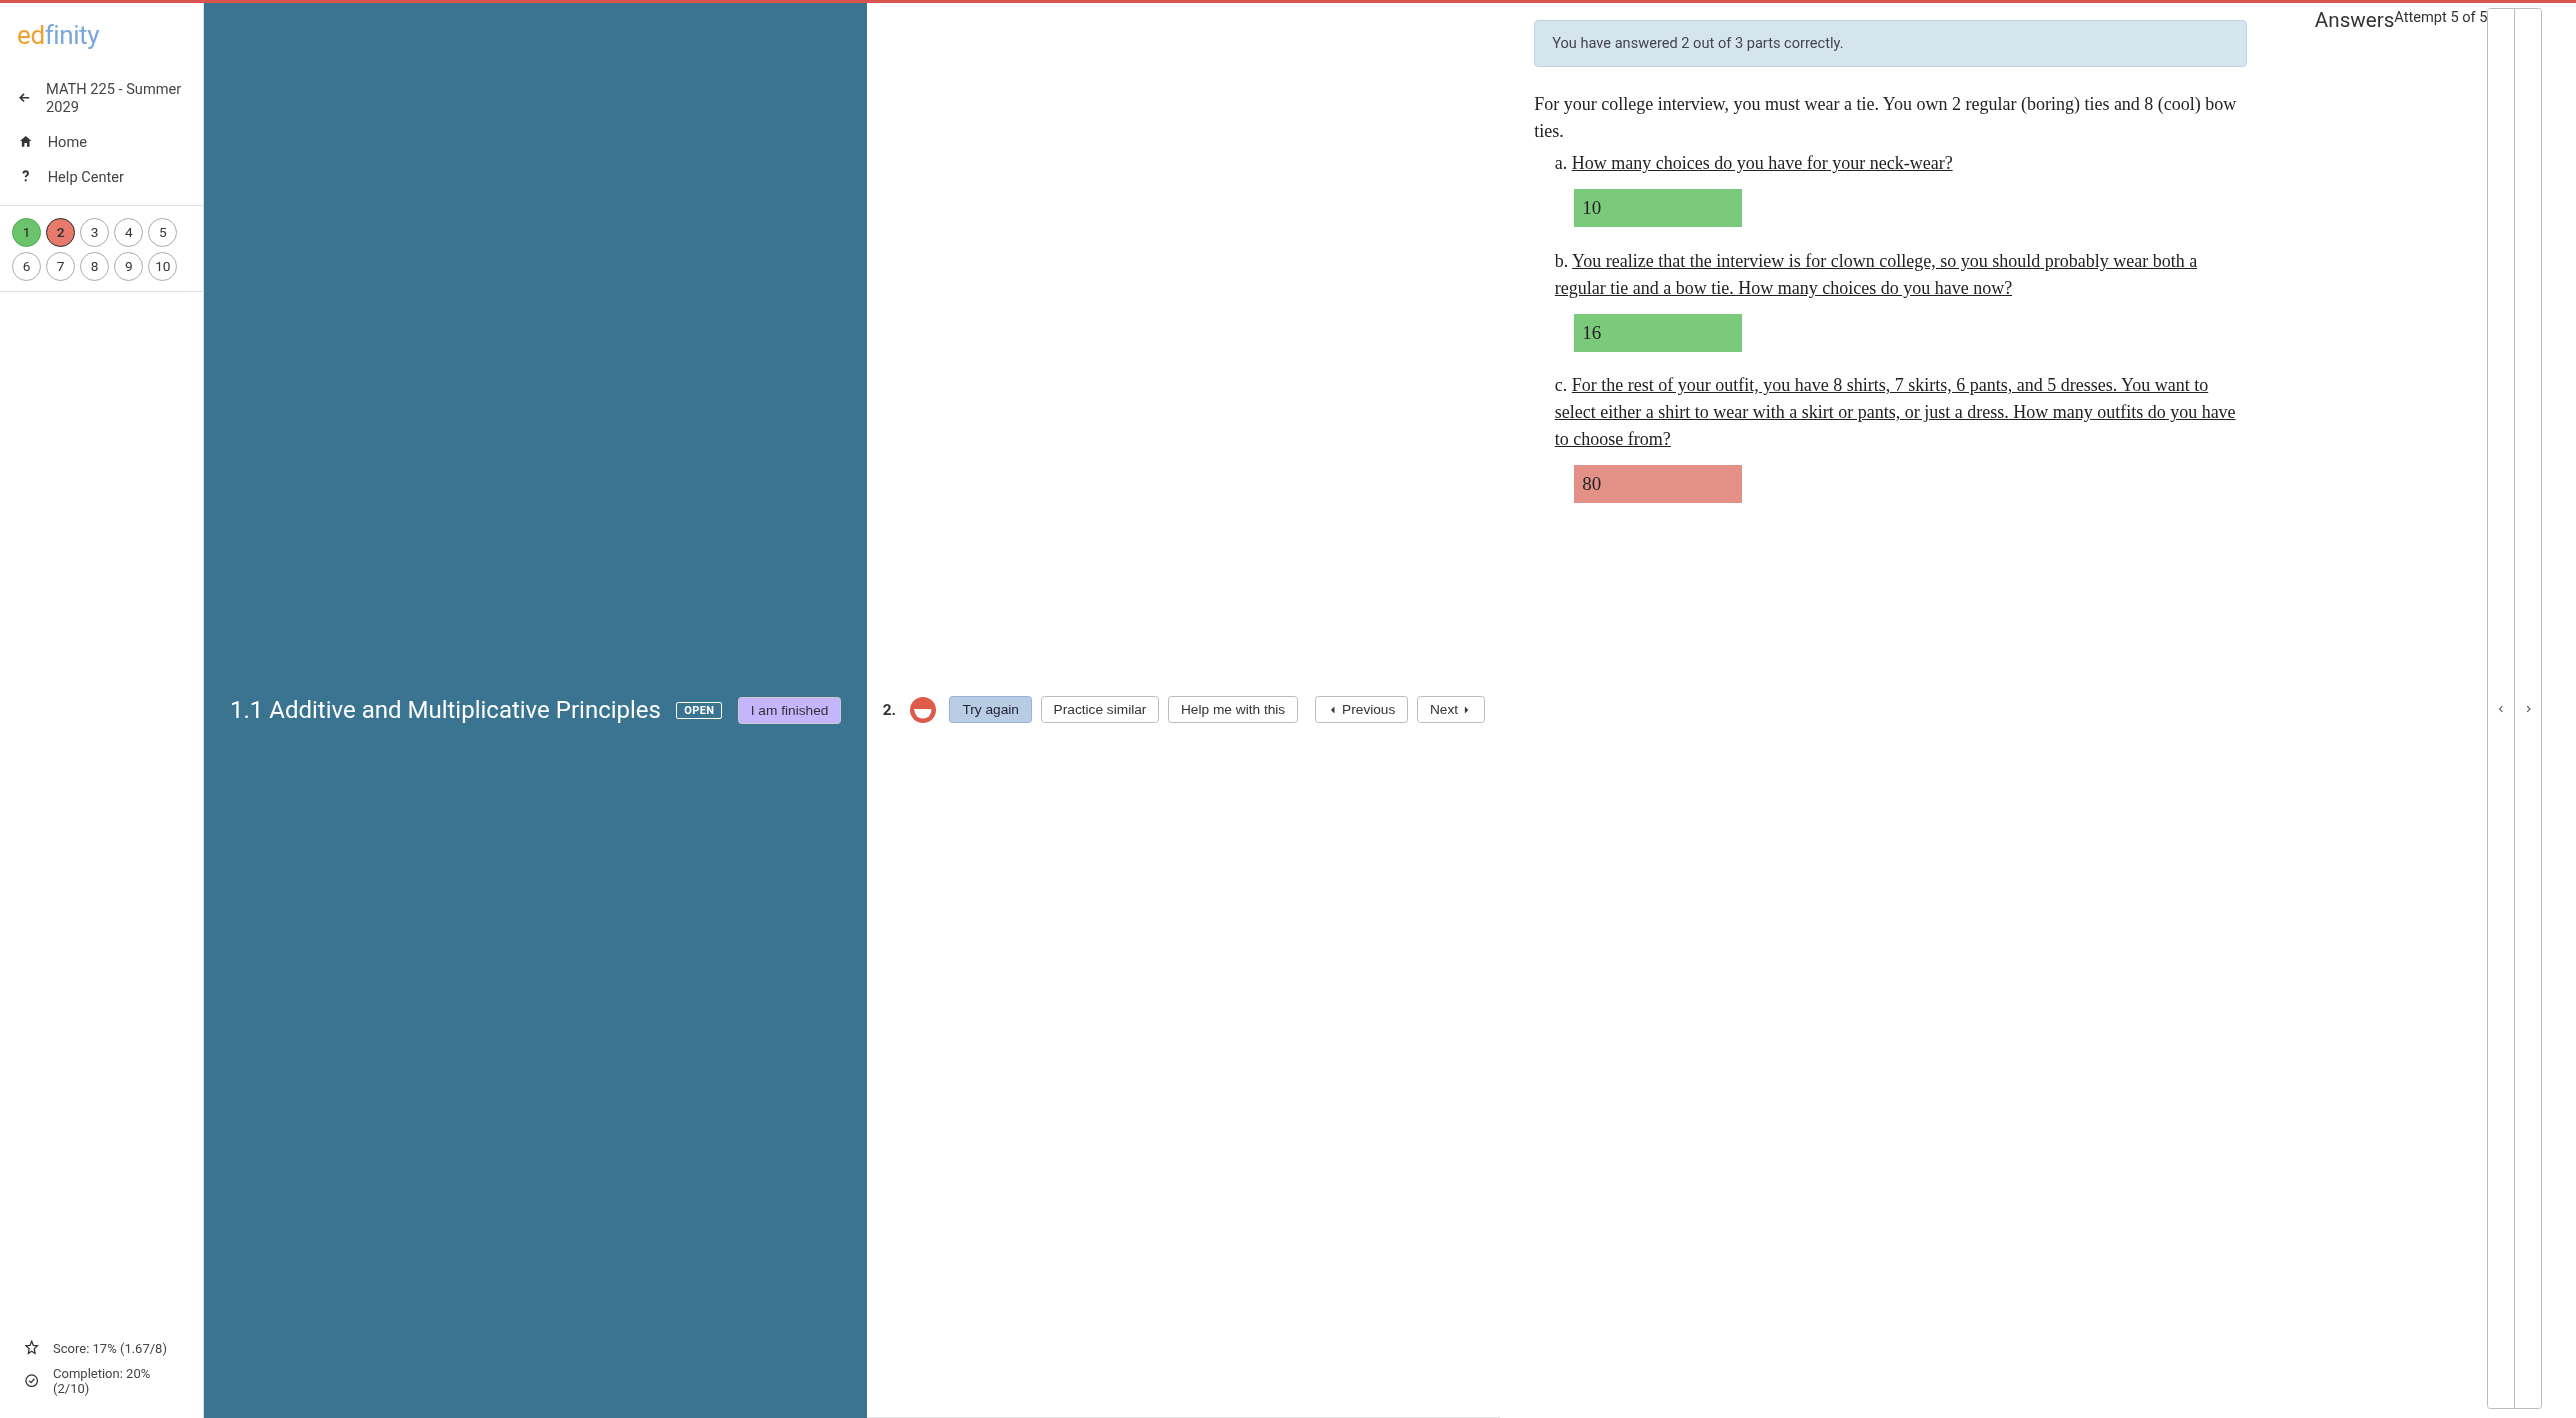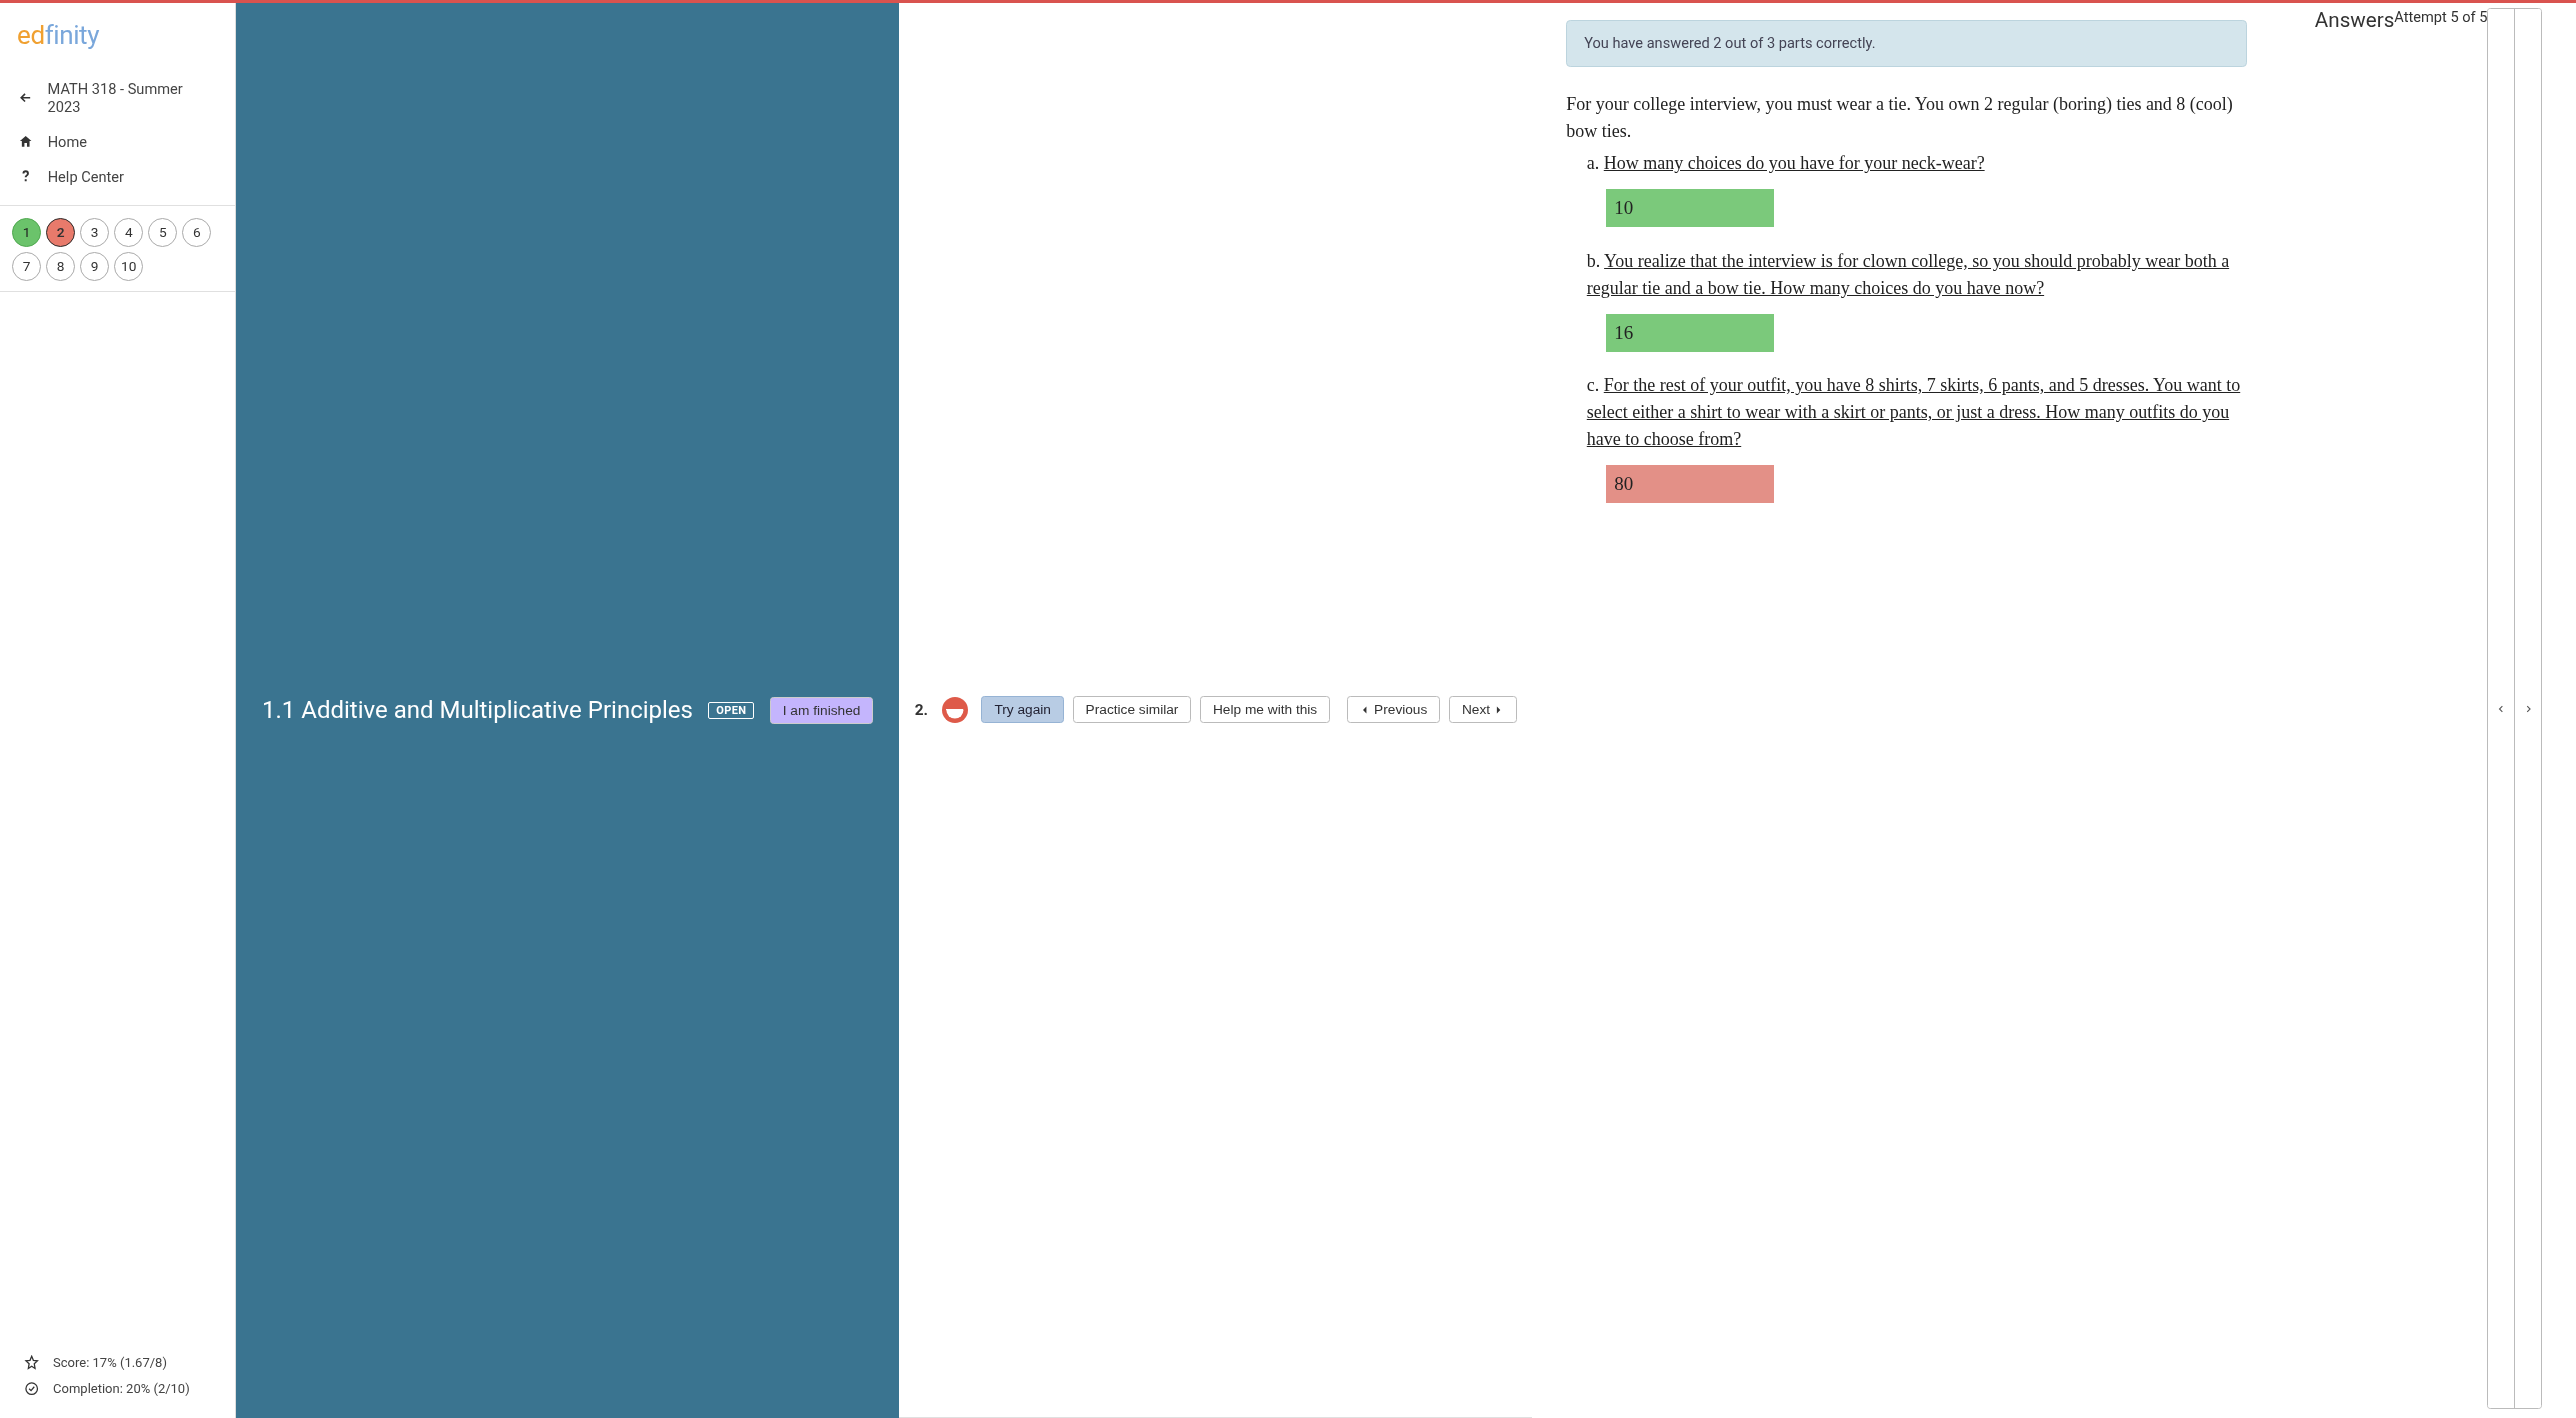--- a/index.html
+++ b/index.html
@@ -12,21 +12,21 @@
 .topbar-red {
   height: 2.6px;
   background: #d9534f;
   width: 100%;
 }
 .app-wrap {
   display: flex;
   height: calc(100vh - 2.6px);
 }
 .sidebar {
-  width: 236px;
+  width: 204px;
   border-right: 0.9px solid #ddd;
   display: flex;
   flex-direction: column;
   background: #fff;
 }
 .logo {
   padding: 17px 17px 21.4px 17px;
   font-size: 26px;
   font-weight: 400;
   letter-spacing: -0.4px;
@@ -258,21 +258,21 @@
     <div class="logo">
       <span class="ed">ed</span><span class="finity">finity</span>
     </div>
 
     <div class="nav-item">
       <span class="nav-icon">
         <svg width="15.4" height="15.4" viewBox="0 0 24 24" fill="none" stroke="currentColor" stroke-width="2.5">
             <path d="M19 12H5M11 18l-6-6 6-6"></path>
           </svg>
       </span>
-      <span>MATH 318 - Summer 2023</span>
+      <span>MATH 225 - Summer 2029</span>
     </div>
     <div class="nav-item">
       <span class="nav-icon">
         <svg width="15.4" height="15.4" viewBox="0 0 24 24" fill="currentColor">
             <path d="M12 3l9 8h-3v9h-4v-6H10v6H6v-9H3z"></path>
           </svg>
       </span>
       <span>Home</span>
     </div>
     <div class="nav-item">

